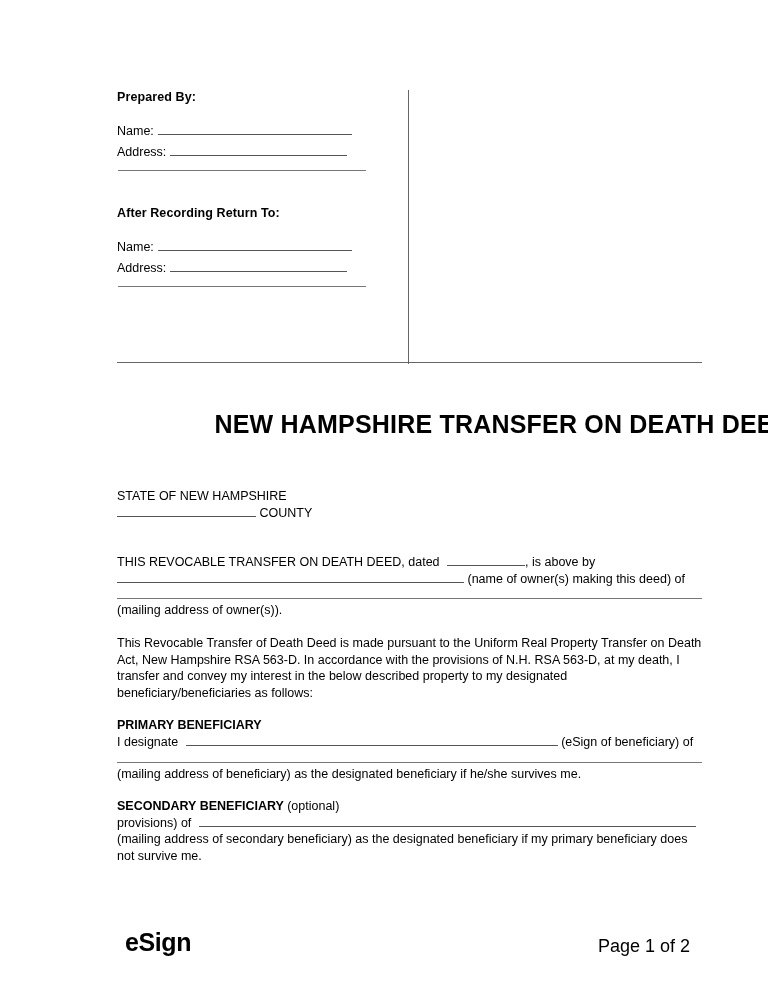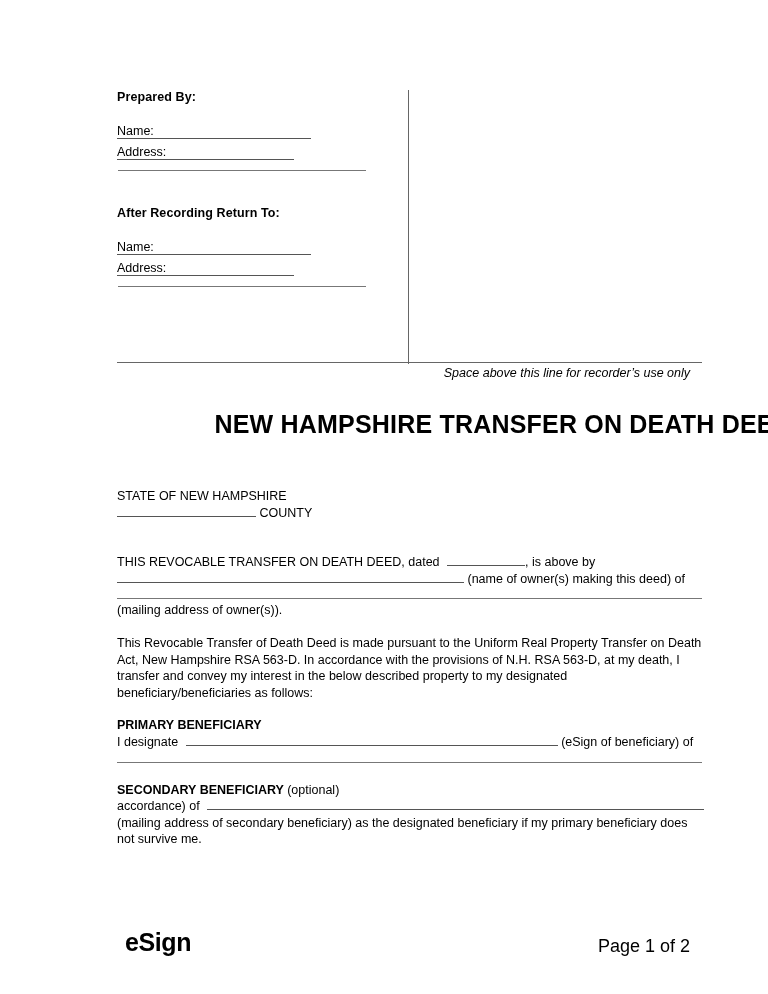--- a/index.html
+++ b/index.html
@@ -57,21 +57,20 @@
     font-size: 12.5px;
     letter-spacing: .1px;
     white-space: nowrap;
   }
   .field-row {
     position: absolute;
     font-size: 12.5px;
     white-space: nowrap;
     display: flex;
     align-items: baseline;
-    flex-direction: column;
   }
   .field-row .flabel { margin-right: 4px; }
   .rule {
     display: inline-block;
     border-bottom: 1px solid #555;
     height: 0;
   }
   .solo-rule {
     position: absolute;
     border-bottom: 1px solid #777;
@@ -178,21 +177,20 @@
     </div>
 
     <div class="field-row" style="left:0px; top:173px;">
       <span class="flabel">Address:</span>
       <span class="rule" style="width:177px;"></span>
     </div>
 
     <div class="solo-rule" style="left:1px; top:198px; width:248px;"></div>
   </div>
 
-  <div class="recorder-note">Space above this line for recorder’s use only</div>
 
   <div class="doc-title">NEW HAMPSHIRE TRANSFER ON DEATH DEED</div>
 
   <div class="body-area">
 
     <div class="blk line">STATE OF NEW HAMPSHIRE</div>
 
     <div class="blk line">
       <span class="rule" style="width:139px;"></span>
       <span>COUNTY</span>
@@ -223,31 +221,32 @@
     <div class="blk sec-head">PRIMARY BENEFICIARY</div>
 
     <div class="blk line">
       <span>I designate</span>
       <span class="rule" style="width:372px; margin-left:4px;"></span>
       <span>(eSign of beneficiary) of</span>
     </div>
 
     <div class="full-rule"></div>
 
+    <div class="blk line">(mailing address of beneficiary) as the designated beneficiary if he/she survives me.</div>
 
     <div class="gap-md"></div>
 
     <div class="blk sec-head">
       <span>SECONDARY BENEFICIARY</span>
       <span class="opt">(optional)</span>
     </div>
 
 
     <div class="blk line">
-      <span>accordance) of</span>
+      <span>provisions) of</span>
       <span class="rule" style="width:497px; margin-left:4px;"></span>
     </div>
 
     <div class="blk wrapline">(mailing address of secondary beneficiary) as the designated beneficiary if my primary beneficiary does not survive me.</div>
   </div>
 
   <div class="footer-logo">
     <span>eSign</span>
   </div>
 

